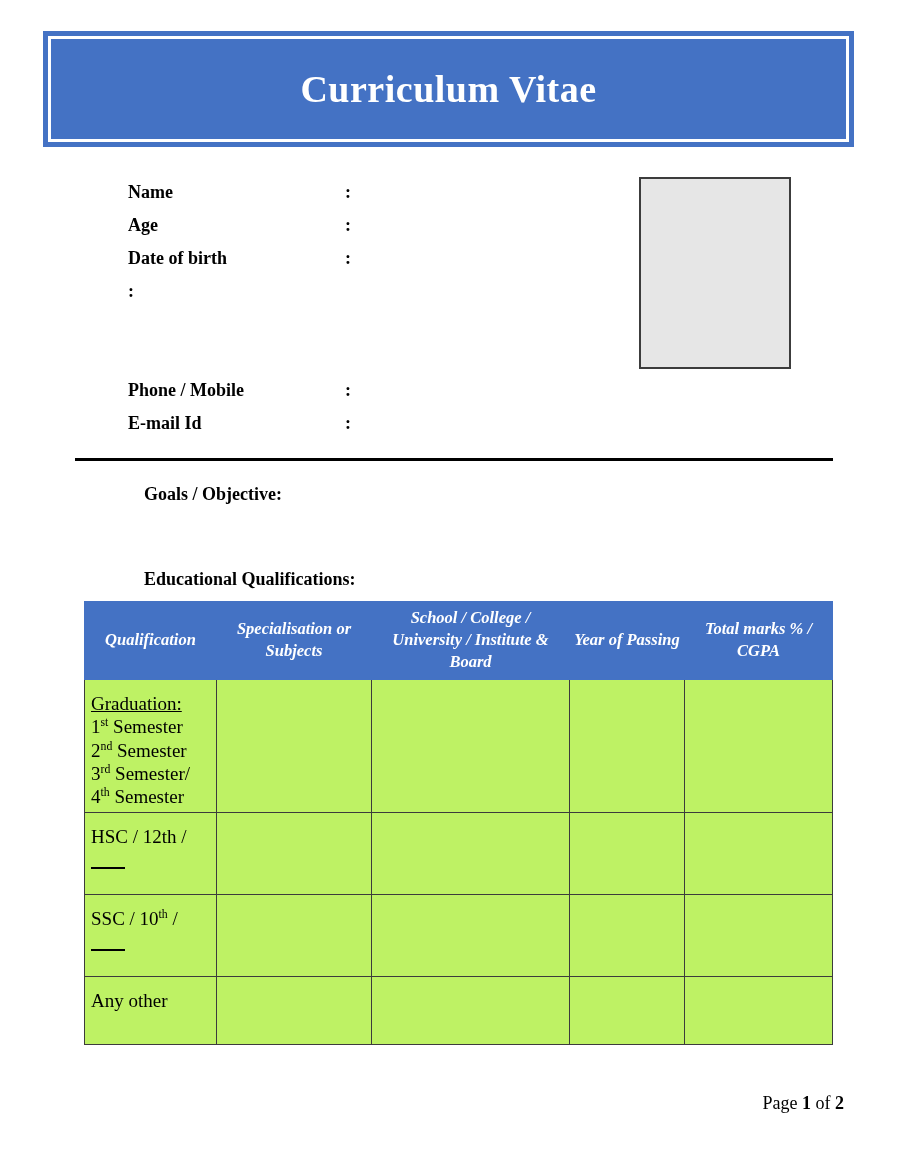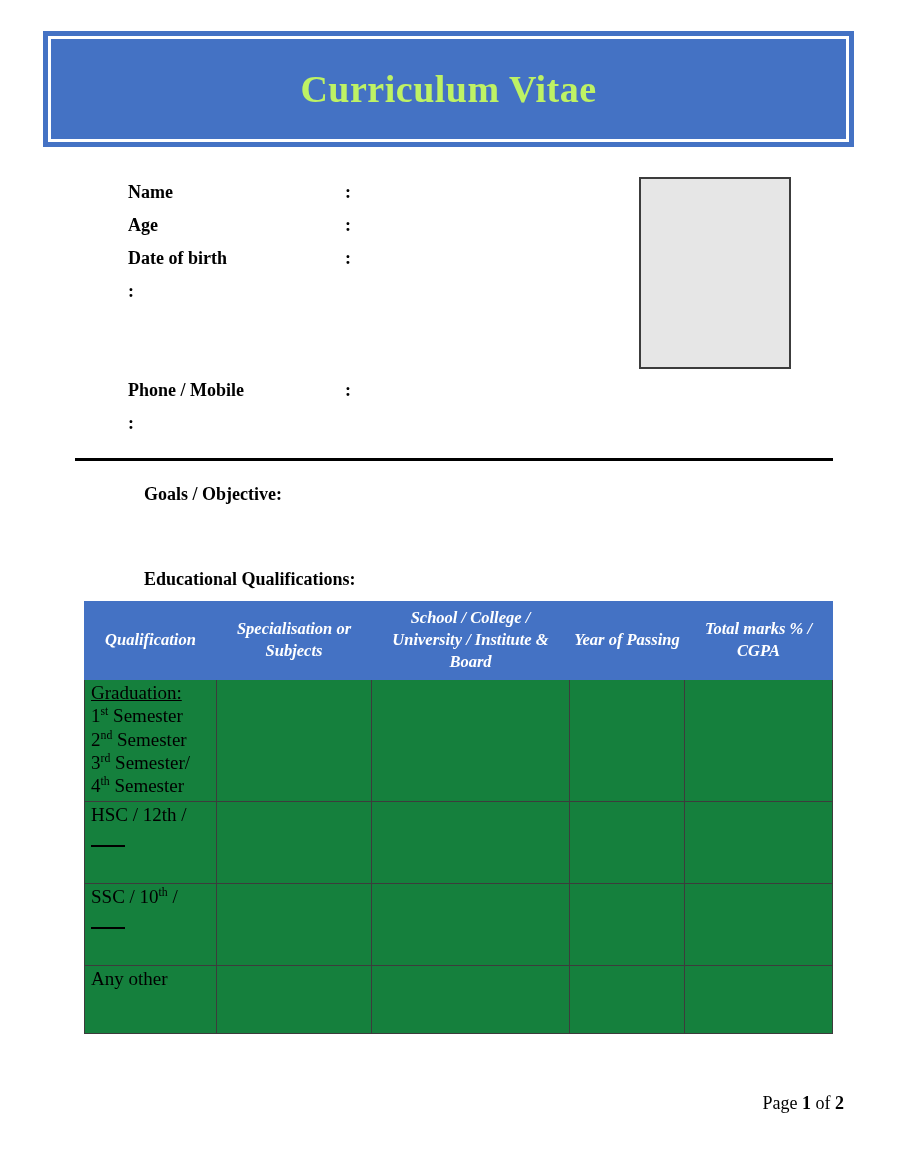--- a/index.html
+++ b/index.html
@@ -32,21 +32,21 @@
     width: 100%;
     height: 100%;
     box-sizing: border-box;
     border: 3px solid #ffffff;
     background: #4472C4;
     display: flex;
     align-items: center;
     justify-content: center;
   }
   .banner-title {
-    color: #bef264;
+    color: #ffffff;
     font-size: 38px;
     font-weight: bold;
     letter-spacing: 0.5px;
     line-height: 1;
   }
 
   
   .details {
     position: absolute;
     left: 128px;
@@ -133,22 +133,22 @@
     font-size: 16.5px;
     text-align: center;
     vertical-align: middle;
     line-height: 1.32;
     padding: 5px 4px 7px 4px;
     border-color: #4472C4;
   }
   .edu-table td {
     font-size: 19px;
     line-height: 1.22;
-    padding: 1px 2px 4px 6px;
-    background: #15803d;
+    padding: 12px 2px 4px 6px;
+    background: #bef264;
   }
   .cell-underline {
     text-decoration: underline;
   }
   .edu-table sup {
     font-size: 0.62em;
     vertical-align: super;
     line-height: 0;
   }
   .blank-line {
@@ -205,20 +205,21 @@
 
   <div class="detail-gap"></div>
 
   <div class="detail-row">
     <span class="detail-label">Phone / Mobile</span>
     <span class="detail-colon">:</span>
     <span class="detail-value"></span>
   </div>
 
   <div class="detail-row">
+    <span class="detail-label">E-mail Id</span>
     <span class="detail-colon">:</span>
     <span class="detail-value"></span>
   </div>
 
 </div>
 
 <div class="photo-box"></div>
 
 <div class="divider"></div>
 

